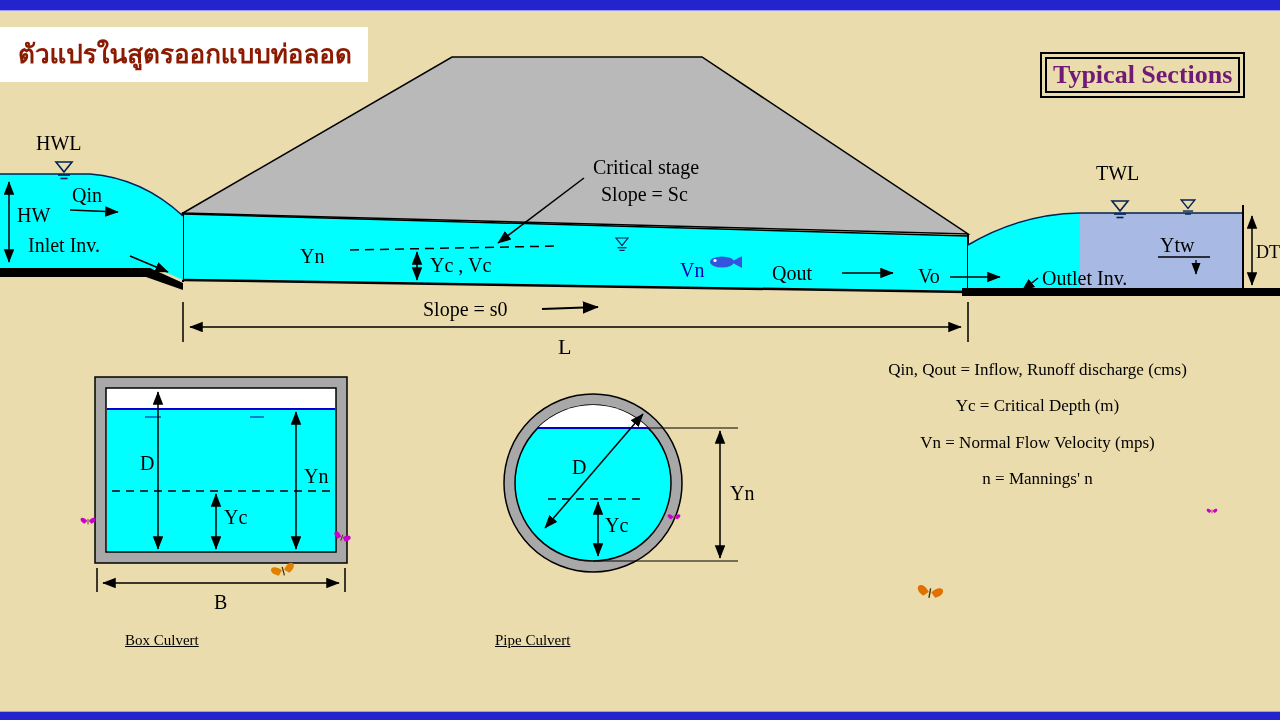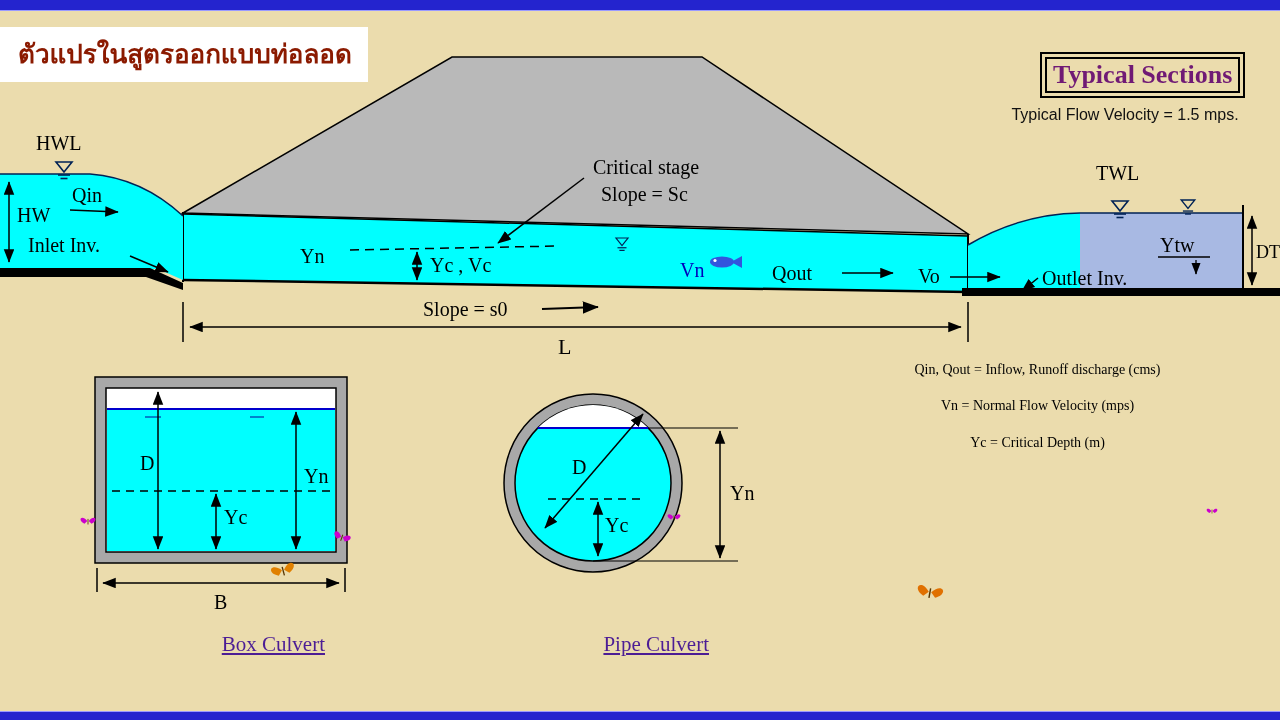--- a/index.html
+++ b/index.html
@@ -8,45 +8,44 @@
   .bar{position:absolute;left:0;width:1280px;background:#2424CE;}
   #topbar{top:0;height:10px;border-bottom:1px solid #9a9aff;}
   #botbar{bottom:0;height:8px;border-top:1px solid #9a9aff;}
   #thai-title{position:absolute;left:0;top:27px;background:#ffffff;color:#8B1A00;
               font:bold 26px "DejaVu Sans",sans-serif;padding:6px 16px 8px 18px;}
   #ts-box{position:absolute;left:1040px;top:52px;border:2px solid #000;padding:3px;background:#EBDCAD;}
   #ts-box .inner{border:2px solid #000;padding:1px 6px;font:bold 26px "Liberation Serif",serif;color:#701a75;}
   #velocity-note{position:absolute;left:975px;top:106px;width:300px;text-align:center;
                  font:16px "Liberation Sans",sans-serif;color:#111;}
   #legend{position:absolute;left:800px;top:352px;width:475px;text-align:center;
-          font-size:14px;color:#000;}
+          font-size:17px;color:#000;}
   #legend .ln{height:36.4px;line-height:36.4px;white-space:nowrap;}
-  .culvert-title{position:absolute;font-size:21px;color:#4c1d95;text-decoration:underline;
-                 width:200px;text-align:right;}
+  .culvert-title{position:absolute;font-size:15px;color:#000000;text-decoration:underline;
+                 width:200px;text-align:left;}
   #box-title{left:125px;top:632px;}
-  #pipe-title{left:509px;top:632px;font-family:Liberation Serif, serif;}
+  #pipe-title{left:495px;top:632px;font-family:Liberation Serif, serif;}
   svg text{font-family:"Liberation Serif",serif;font-size:20px;fill:#000;}
   svg text.small{font-size:18px;}
   svg text.blue{fill:#0000BB;}
 </style>
 </head>
 <body>
 
 <div id="stage">
 
   <div id="topbar" class="bar"></div>
   <div id="botbar" class="bar"></div>
 
   <div id="thai-title">ตัวแปรในสูตรออกแบบท่อลอด</div>
 
   <div id="ts-box">
     <div class="inner">Typical Sections</div>
   </div>
 
-  <div id="velocity-note">Typical Flow Velocity = 1.5 mps.</div>
 
   <svg width="1280" height="720" viewBox="0 0 1280 720" style="position:absolute;left:0;top:0">
     <defs>
       <marker id="arrE" orient="auto" markerWidth="11" markerHeight="9" refX="8.5" refY="3.5">
         <path d="M0,0 L9,3.5 L0,7 Z" fill="#000"></path>
       </marker>
       <marker id="arrS" orient="auto-start-reverse" markerWidth="11" markerHeight="9" refX="8.5" refY="3.5">
         <path d="M0,0 L9,3.5 L0,7 Z" fill="#000"></path>
       </marker>
       <g id="ws" fill="none" stroke="#002255" stroke-width="1.6">
@@ -179,20 +178,21 @@
     <use href="#bf" fill="#CC00CC" transform="translate(88,521) scale(0.7)"></use>
     <use href="#bf" fill="#CC00CC" transform="translate(342,537) scale(0.8) rotate(20)"></use>
     <use href="#bf" fill="#E08000" transform="translate(283,570) scale(1.1) rotate(-15)"></use>
     <use href="#bf" fill="#CC00CC" transform="translate(674,517) scale(0.6)"></use>
     <use href="#bf" fill="#E07000" transform="translate(930,592) scale(1.2) rotate(10)"></use>
     <use href="#bf" fill="#CC00CC" transform="translate(1212,511) scale(0.5)"></use>
   </svg>
 
   <div id="legend">
     <div class="ln">Qin, Qout = Inflow, Runoff discharge (cms)</div>
+    <div class="ln">Yc = Critical Depth (m)</div>
     <div class="ln">Vn = Normal Flow Velocity (mps)</div>
-    <div class="ln">Yc = Critical Depth (m)</div>
+    <div class="ln">n = Mannings' n</div>
   </div>
 
   <div id="box-title" class="culvert-title">Box Culvert</div>
   <div id="pipe-title" class="culvert-title">Pipe Culvert</div>
 
 </div>
 
 </body></html>

